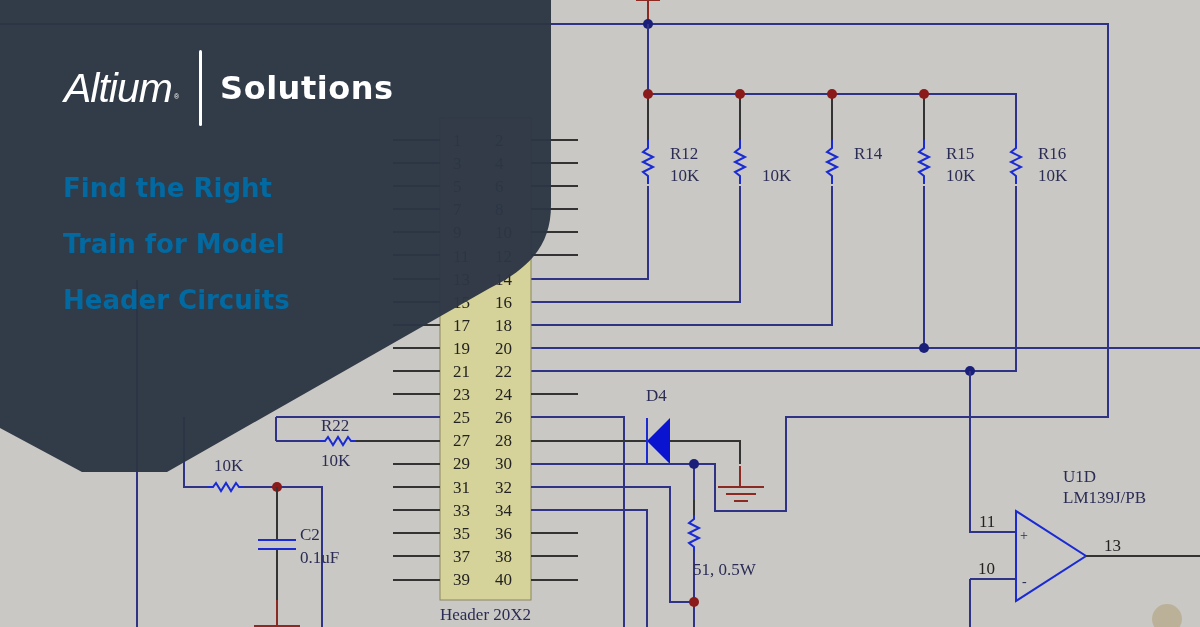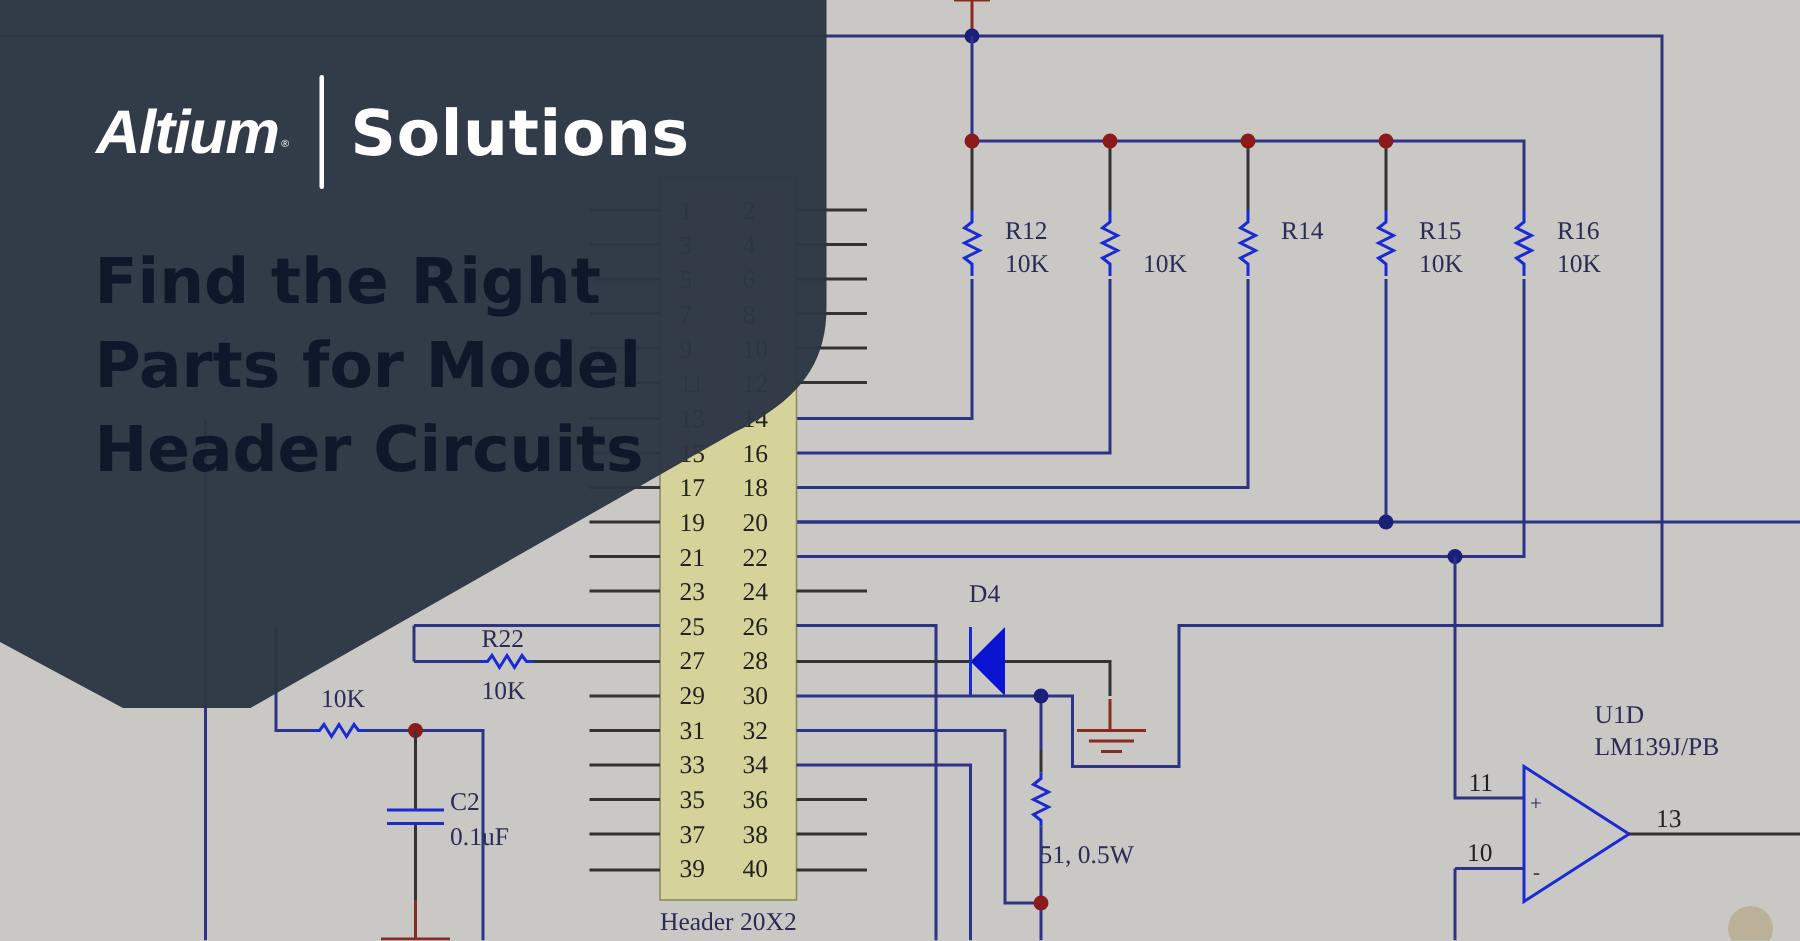--- a/index.html
+++ b/index.html
@@ -6,25 +6,25 @@
   body{width:1200px;height:627px;overflow:hidden;background:#c9c8c4;position:relative;font-family:"Liberation Sans",sans-serif;}
   #schematic{position:absolute;left:0;top:0;width:1200px;height:627px;}
   .wire{stroke:#2f3385;stroke-width:2;fill:none;}
   .lead{stroke:#333;stroke-width:2;fill:none;}
   .comp{stroke:#1a2bd4;stroke-width:2;fill:none;}
   .gnd{stroke:#8a2a22;stroke-width:2;fill:none;}
   .lbl{font-family:"Liberation Serif",serif;font-size:17px;fill:#2b2c55;}
   .pin{font-family:"Liberation Serif",serif;font-size:17px;fill:#222;}
   #panel{position:absolute;left:0;top:0;width:1200px;height:627px;pointer-events:none;}
   .brand{position:absolute;left:64px;top:58px;display:flex;align-items:center;height:60px;}
-  .logo{font-family:"Liberation Sans",sans-serif;font-weight:bold;font-style:italic;color:#fff;font-size:41px;letter-spacing:-1px;}
+  .logo{font-family:"Liberation Sans",sans-serif;font-weight:normal;font-style:italic;color:#fff;font-size:41px;letter-spacing:-1px;}
   .reg{font-size:7px;color:#fff;margin-left:2px;align-self:flex-end;margin-bottom:18px;}
   .divider{width:3px;height:76px;background:#fff;margin:0 18px 0 20px;border-radius:2px;}
-  .section{font-family:"DejaVu Sans",sans-serif;font-weight:bold;color:#fff;font-size:42px;letter-spacing:0.5px;}
-  .headline{position:absolute;left:63px;top:160px;color:#0f172a;font-family:"DejaVu Sans",sans-serif;font-weight:bold;font-size:42px;line-height:56px;width:380px;}
+  .section{font-family:"DejaVu Sans",sans-serif;font-weight:bold;color:#fff;font-size:32px;letter-spacing:0.5px;}
+  .headline{position:absolute;left:63px;top:160px;color:#0369a1;font-family:"DejaVu Sans",sans-serif;font-weight:bold;font-size:26px;line-height:56px;width:380px;}
   .watermark{position:absolute;left:1152px;top:604px;width:30px;height:30px;border-radius:50%;background:#b8ad92;opacity:0.85;}
 </style>
 </head>
 <body>
 
 <svg id="schematic" viewBox="0 0 1200 627" xmlns="http://www.w3.org/2000/svg">
 
   <path class="gnd" d="M636 0 H660 M648 0 V24"></path>
   <path class="wire" d="M0 24 H1108 V417 H786 V511 H715 V464 H694"></path>
   <circle cx="648" cy="24" r="5" fill="#1a1f7a"></circle>
@@ -171,15 +171,15 @@
 
 <div class="brand">
   <span class="logo">Altium</span>
   <span class="reg">®</span>
   <span class="divider"></span>
   <span class="section">Solutions</span>
 </div>
 
 <div class="headline">
   <div>Find the Right</div>
-  <div>Parts for Model</div>
+  <div>Train for Model</div>
   <div>Header Circuits</div>
 </div>
 
 </body></html>

